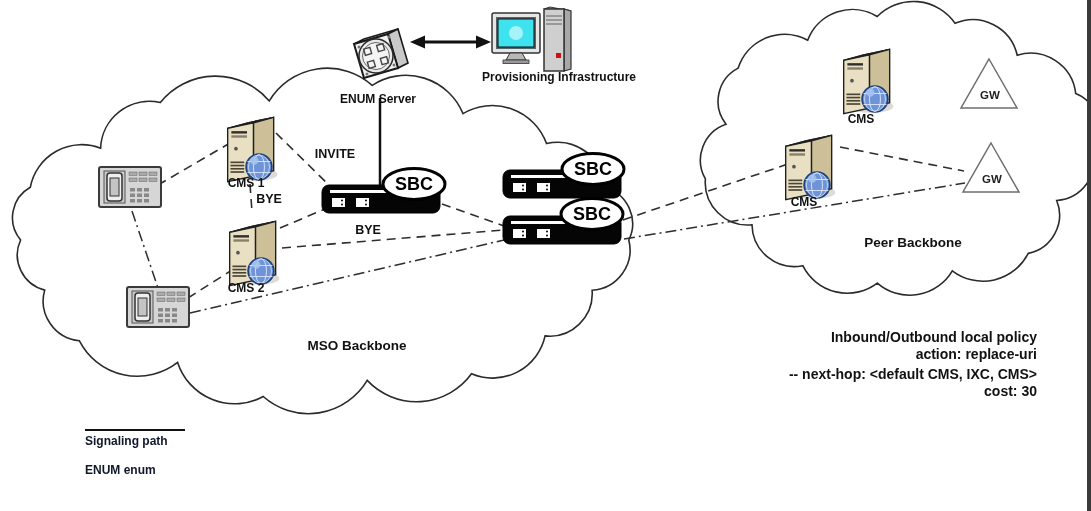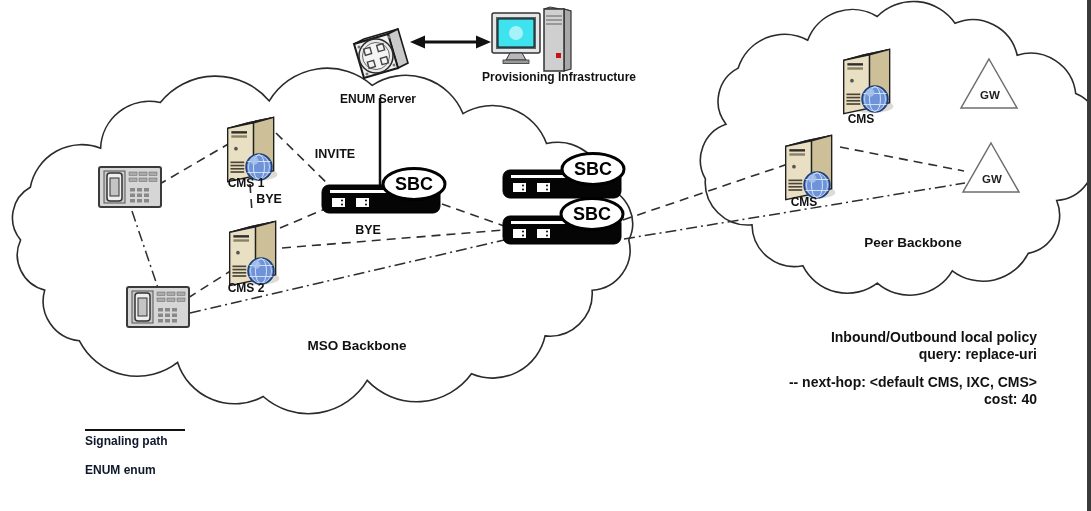--- a/index.html
+++ b/index.html
@@ -24,21 +24,21 @@
   .legend{position:absolute;left:85px;top:426px;}
   .legend-row{display:flex;align-items:center;height:29px;}
   .legend-sample{width:100px;margin-right:26px;}
   .legend-label{font:bold 12px "Liberation Sans",sans-serif;color:#0f172a;}
 
   
   .policy{position:absolute;left:637px;top:329px;width:400px;
           font:bold 14px/16.5px "Liberation Sans",sans-serif;color:#111;text-align:right;}
   .p-line.i1{padding-left:5px;}
   .p-line.i2{padding-left:24px;}
-  .p-line.gap{margin-top:12px;}
+  .p-line.gap{margin-top:4px;}
 </style>
 </head>
 <body>
 
 <div class="stage">
 
   <svg width="1091" height="511" viewBox="0 0 1091 511">
     <defs>
 
       <g id="server-icon">
@@ -219,19 +219,19 @@
     <div class="legend-row">
       <svg class="legend-sample" width="100" height="8">
         <line x1="0" y1="4" x2="100" y2="4" stroke="#111" stroke-width="2.2"></line>
       </svg>
       <span class="legend-label">ENUM enum</span>
     </div>
   </div>
 
   <div class="policy">
     <div class="p-title">Inbound/Outbound local policy</div>
-    <div class="p-line i2">query: replace-uri</div>
+    <div class="p-line i2">action: replace-uri</div>
     <div class="p-line i1 gap">-- next-hop: &lt;default CMS, IXC, CMS&gt;</div>
-    <div class="p-line i2">cost: 40</div>
+    <div class="p-line i2">cost: 30</div>
   </div>
 
   <div class="border-strip"></div>
 </div>
 
 </body></html>

